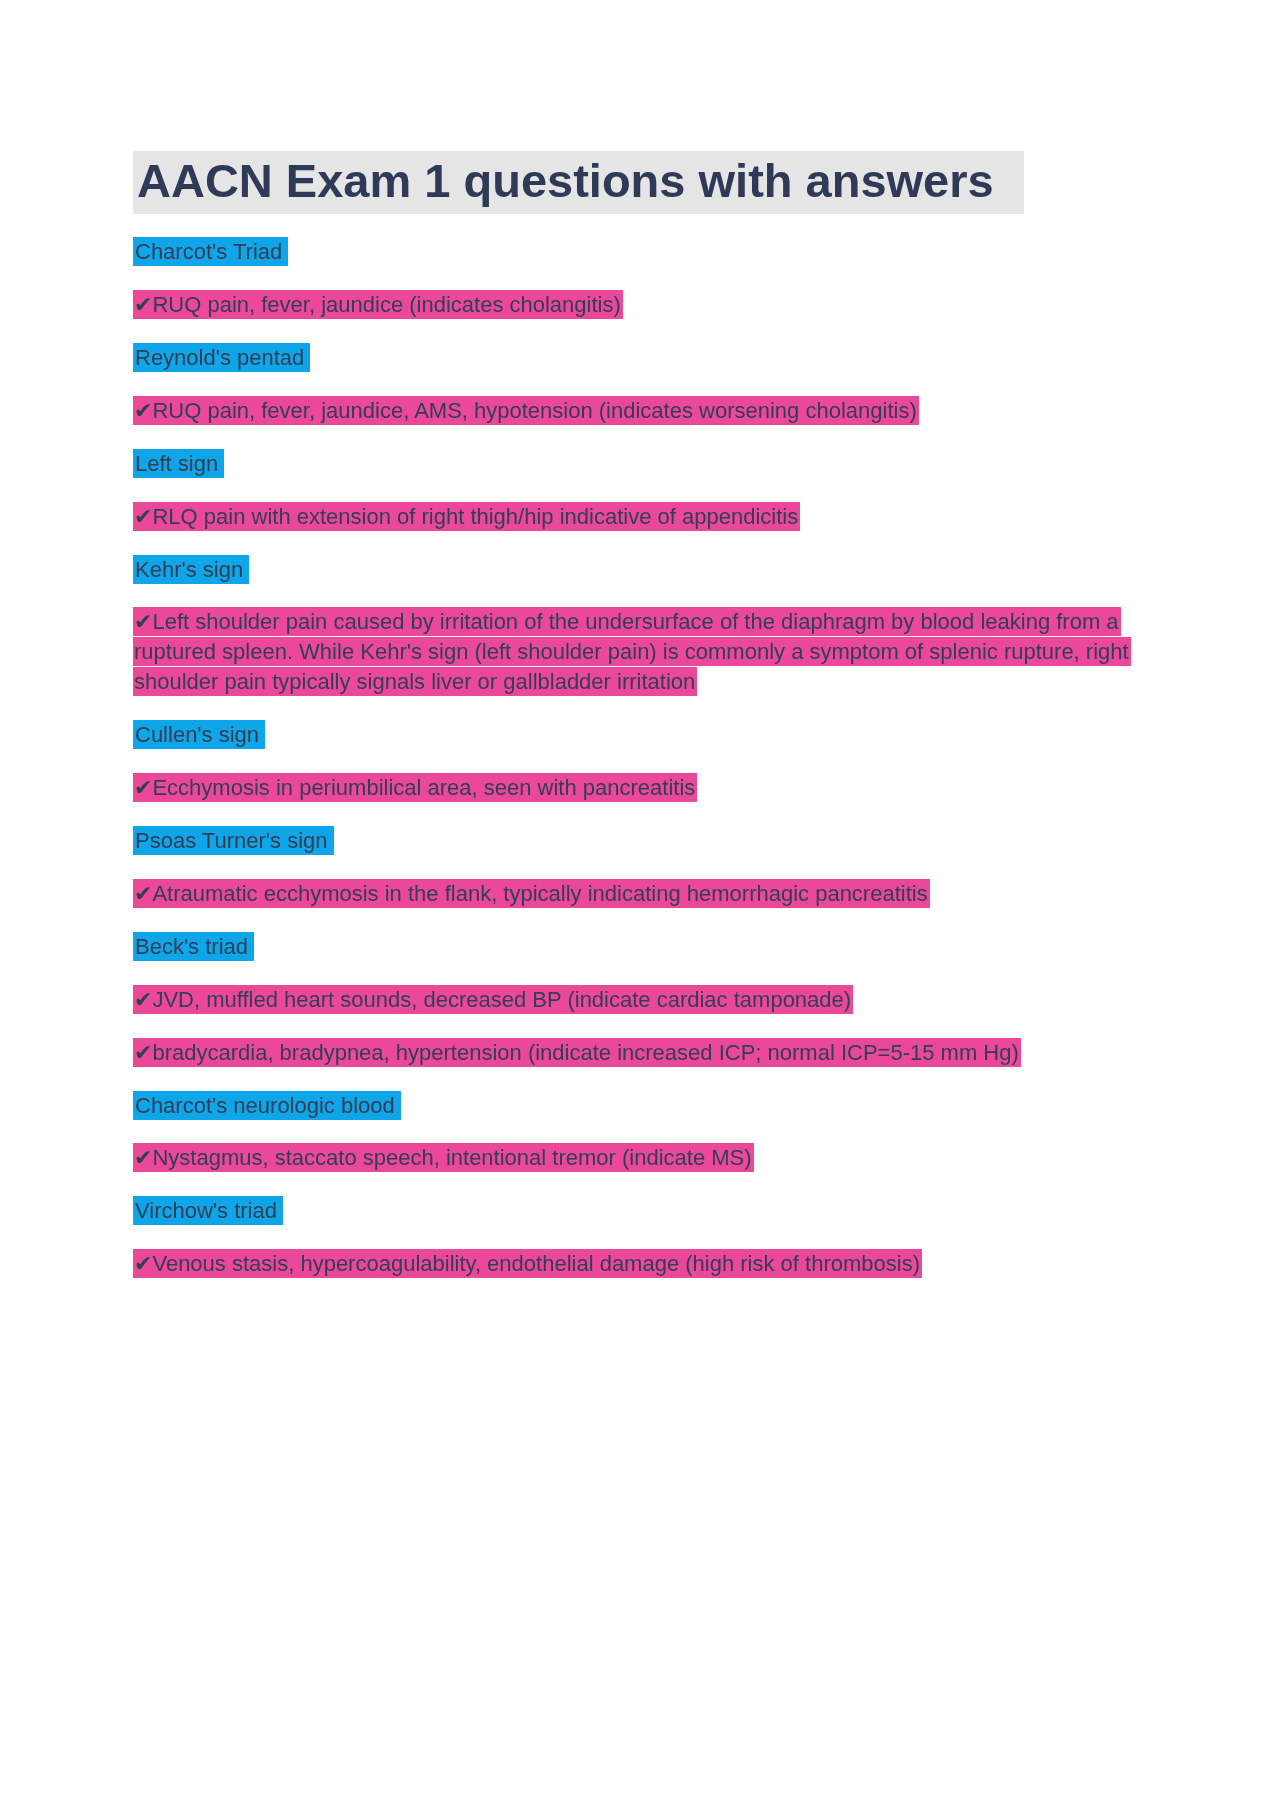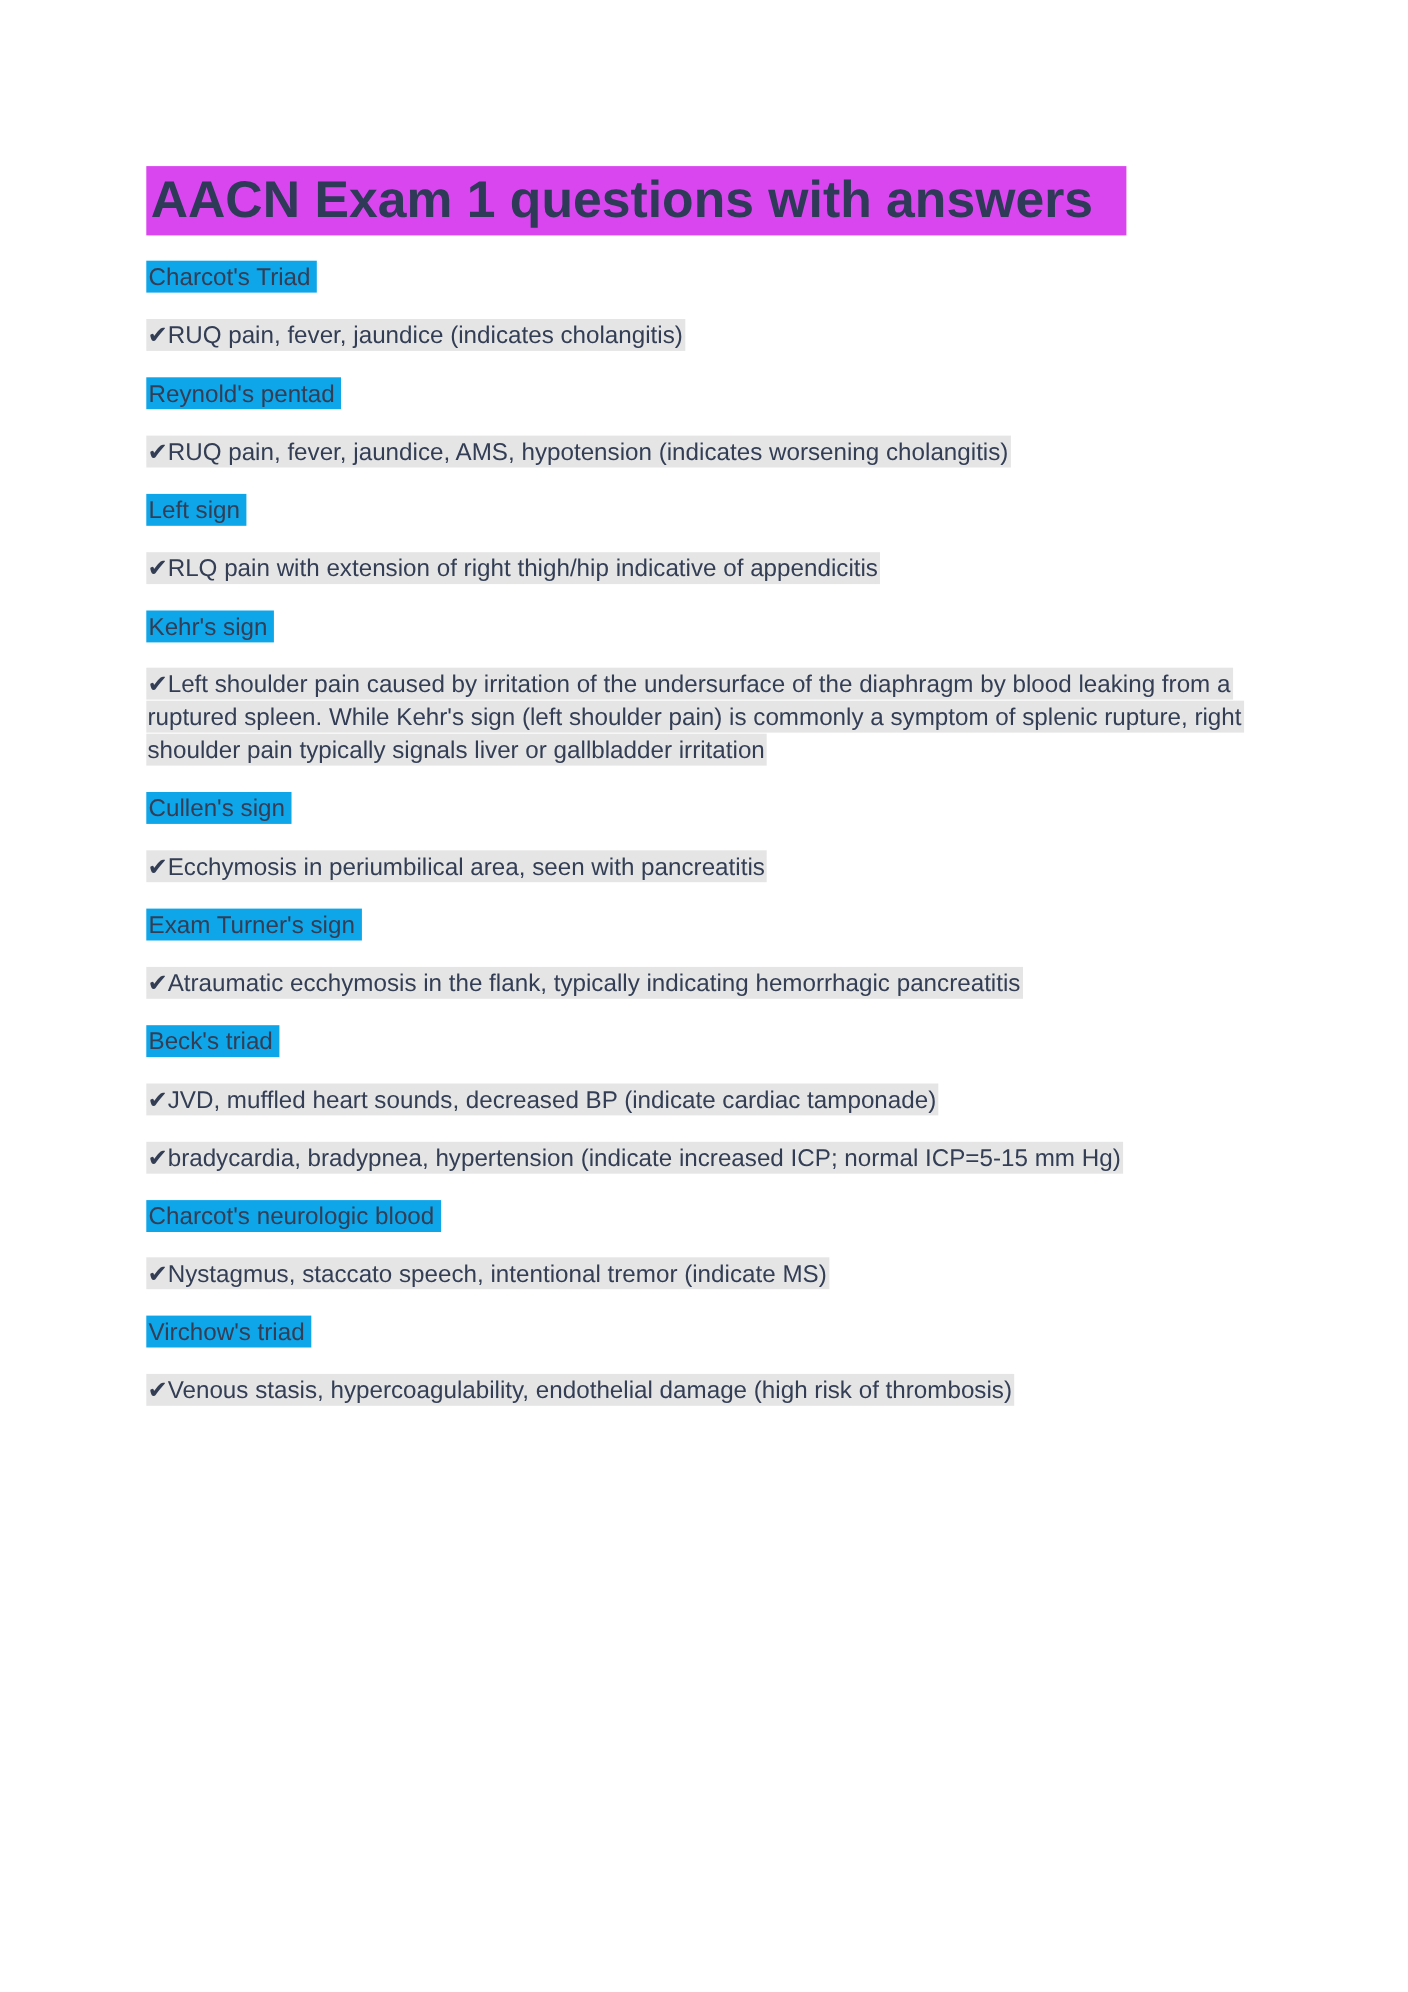--- a/index.html
+++ b/index.html
@@ -22,36 +22,36 @@
   }
   h1.doc-title {
     margin: 0 0 26px 0;
     font-size: 47px;
     font-weight: bold;
     line-height: 1.3;
     color: #2e3a57;
     letter-spacing: 0px;
   }
   .title-hl {
-    background: #d946ef;
+    background: #e5e5e5;
     padding: 3px 30px 7px 4px;
     margin-top: 24px;
   }
   .qa-item p {
     margin: 23px 0;
     font-size: 22px;
     line-height: 1.36;
   }
   .q-hl {
     background: #0ea5e9;
     color: #333e55;
     padding: 2px 6px 2px 2px;
   }
   .a-hl {
-    background: #e5e5e5;
+    background: #ec4899;
     color: #333e55;
     padding: 2px 2px 2px 1px;
     box-decoration-break: clone;
   }
   .check {
     font-weight: normal;
   }
 </style>
 </head>
 <body>
@@ -80,21 +80,21 @@
     <p class="question"><span class="q-hl">Kehr's sign</span></p>
     <p class="answer"><span class="a-hl"><span class="check">✔</span><span>Left shoulder pain caused by irritation of the undersurface of the diaphragm by blood leaking from a ruptured spleen. While Kehr's sign (left shoulder pain) is commonly a symptom of splenic rupture, right shoulder pain typically signals liver or gallbladder irritation</span></span></p>
   </section>
 
   <section class="qa-item">
     <p class="question"><span class="q-hl">Cullen's sign</span></p>
     <p class="answer"><span class="a-hl"><span class="check">✔</span><span>Ecchymosis in periumbilical area, seen with pancreatitis</span></span></p>
   </section>
 
   <section class="qa-item">
-    <p class="question"><span class="q-hl">Exam Turner's sign</span></p>
+    <p class="question"><span class="q-hl">Psoas Turner's sign</span></p>
     <p class="answer"><span class="a-hl"><span class="check">✔</span><span>Atraumatic ecchymosis in the flank, typically indicating hemorrhagic pancreatitis</span></span></p>
   </section>
 
   <section class="qa-item">
     <p class="question"><span class="q-hl">Beck's triad</span></p>
     <p class="answer"><span class="a-hl"><span class="check">✔</span><span>JVD, muffled heart sounds, decreased BP (indicate cardiac tamponade)</span></span></p>
   </section>
 
   <section class="qa-item">
     <p class="answer"><span class="a-hl"><span class="check">✔</span><span>bradycardia, bradypnea, hypertension (indicate increased ICP; normal ICP=5-15 mm Hg)</span></span></p>

